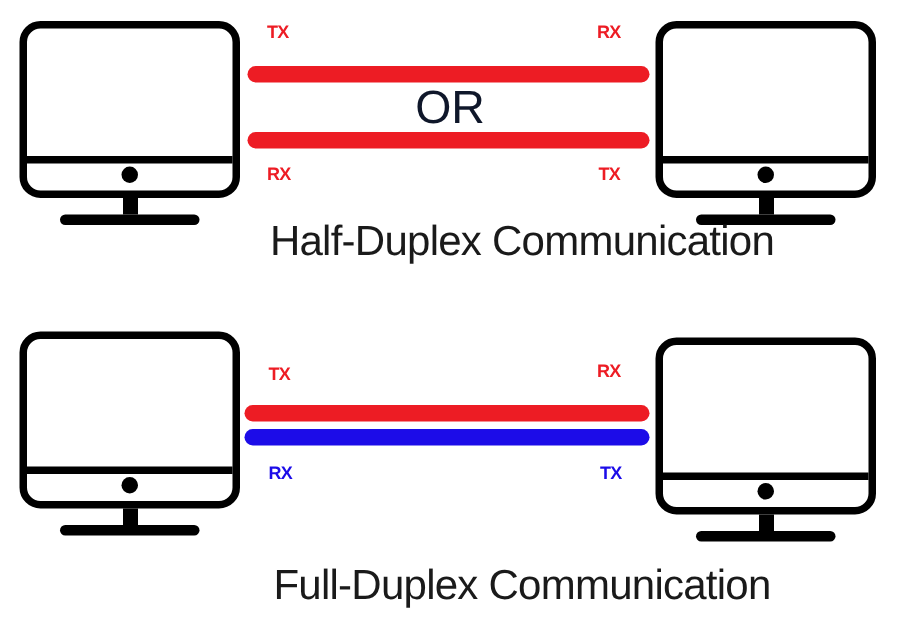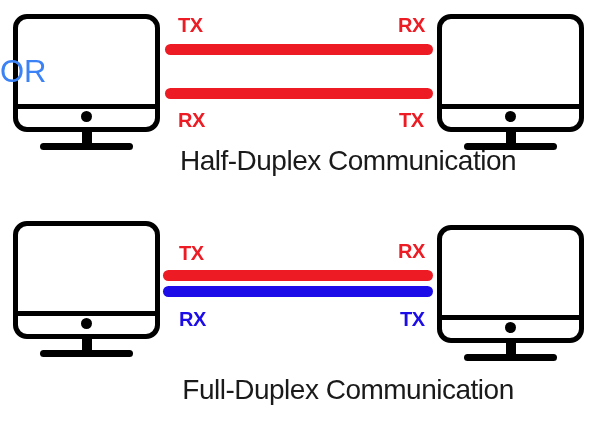--- a/index.html
+++ b/index.html
@@ -48,44 +48,45 @@
     border-radius: 5.5px;
   }
   .bar-hd1 { left: 165px; top: 44px;  width: 268px; }
   .bar-hd2 { left: 165px; top: 88px;  width: 268px; }
   .bar-fd1 { left: 163px; top: 270px; width: 270px; }
   .bar-fd2 { left: 163px; top: 286px; width: 270px; }
 
   
   .lbl {
     position: absolute;
-    font-size: 20px;
+    font-size: 12px;
     font-weight: 700;
     letter-spacing: -0.5px;
     line-height: 1;
     white-space: nowrap;
   }
   .lbl-tx-hd-l { left: 178px; top: 15px; }
   .lbl-rx-hd-r { left: 398px; top: 15px; }
   .lbl-rx-hd-l { left: 178px; top: 110px; }
   .lbl-tx-hd-r { left: 399px; top: 110px; }
   .lbl-tx-fd-l { left: 179px; top: 243px; }
   .lbl-rx-fd-r { left: 398px; top: 241px; }
   .lbl-rx-fd-l { left: 179px; top: 309px; }
   .lbl-tx-fd-r { left: 400px; top: 309px; }
 
   
   .or-text {
     position: absolute;
     left: 0; width: 600px;
     top: 56px;
+    text-align: center;
     font-size: 31px;
     font-weight: 500;
     line-height: 1;
-    color: #3b82f6;
+    color: #0f172a;
   }
 
   
   .caption {
     position: absolute;
     left: 0; width: 600px;
     text-align: center;
     font-size: 28px;
     font-weight: 400;
     letter-spacing: -0.5px;

